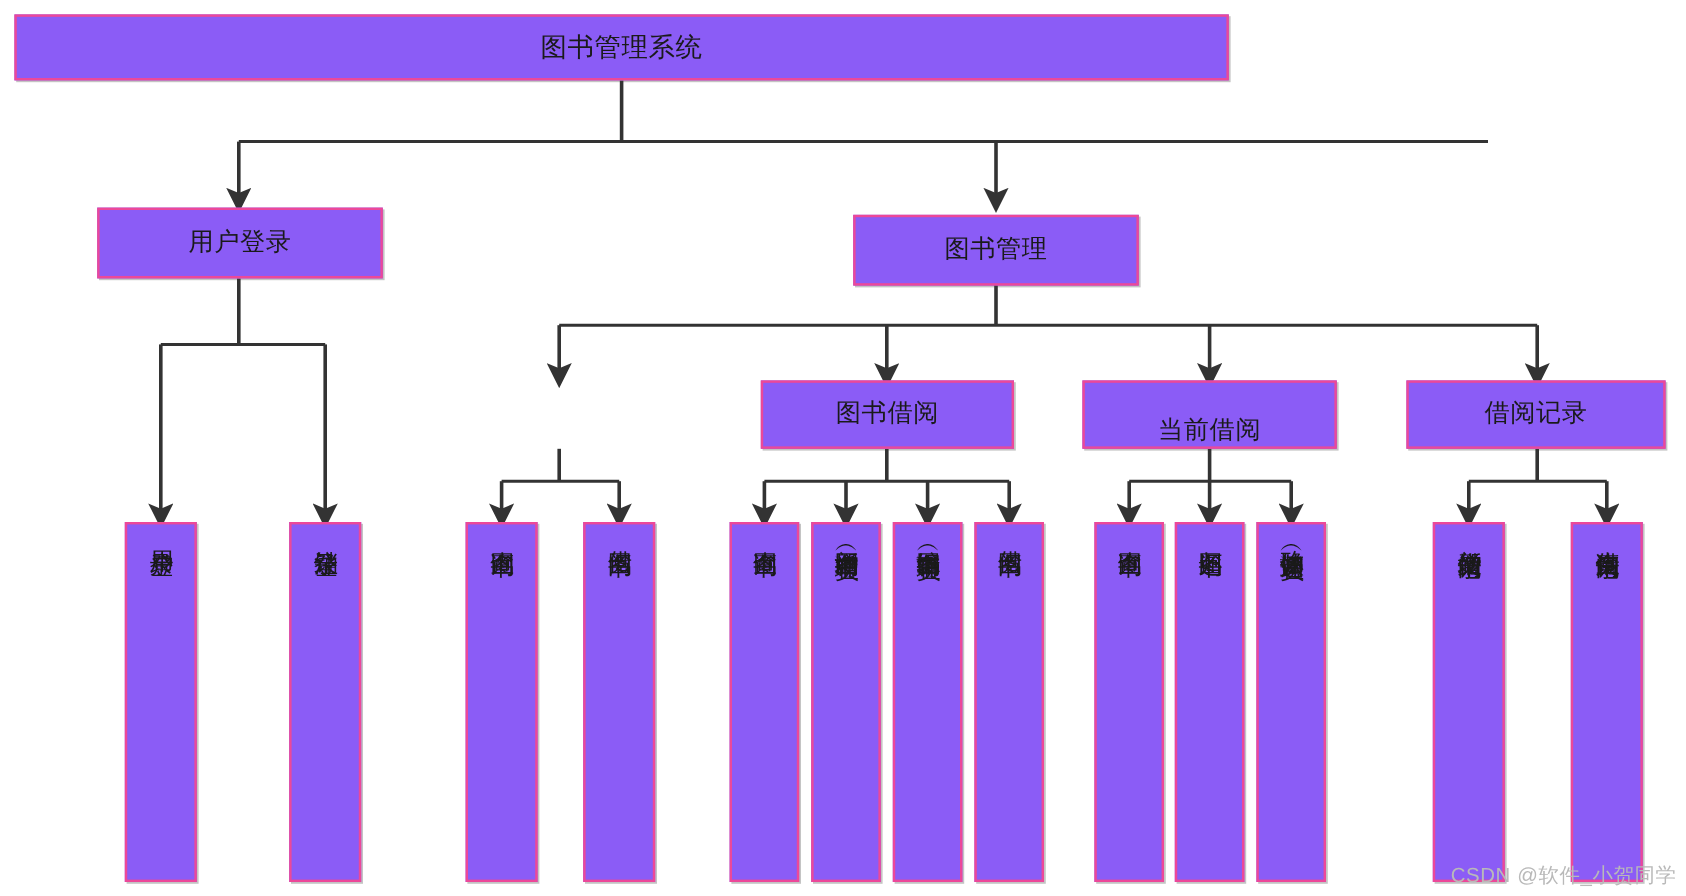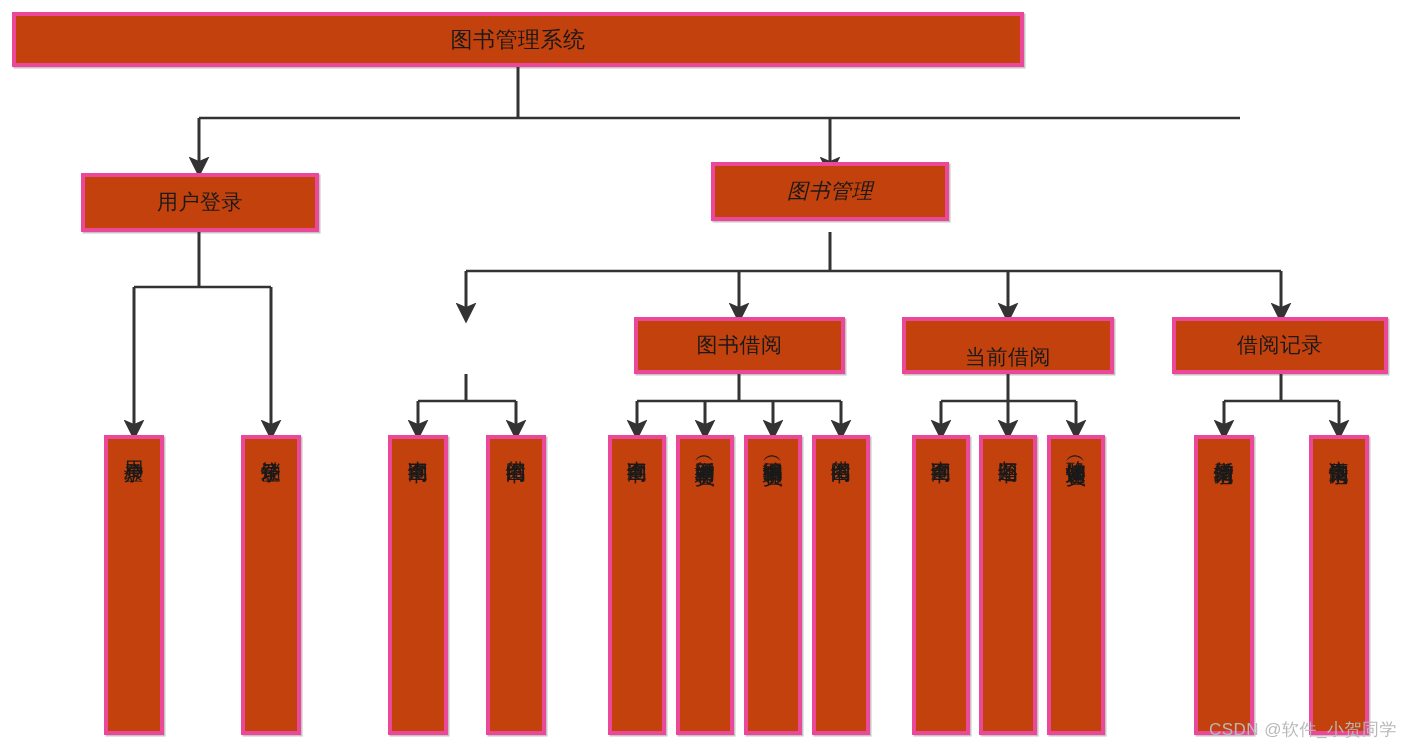--- a/index.html
+++ b/index.html
@@ -21,22 +21,22 @@
     position: absolute;
     left: 0;
     top: 0;
     width: 1405px;
     height: 747px;
     pointer-events: none;
   }
   .node {
     position: absolute;
     box-sizing: border-box;
-    border: 4px solid #ec4899;
-    background: #c2410c;
+    border: 2px solid #ec4899;
+    background: #8b5cf6;
     display: flex;
     align-items: center;
     justify-content: center;
     color: #1a1a1a;
     box-shadow: 1.5px 1.5px 0 rgba(60,60,60,0.30);
   }
   .node-label {
     display: block;
     text-align: center;
     line-height: 1.18;
@@ -130,21 +130,21 @@
     </g>
   </svg>
 
   <div class="node h-node" id="node-root" style="left:12px; top:12px; width:1012px; height:55px;">
     <span class="node-label">图书管理系统</span>
   </div>
 
   <div class="node h-node" style="left:81px; top:173px; width:238px; height:59px;">
     <span class="node-label">用户登录</span>
   </div>
-  <div class="node h-node" style="left:711px; top:162px; width:238px; height:59px;font-style:italic;">
+  <div class="node h-node" style="left:711px; top:179px; width:238px; height:59px;">
     <span class="node-label">图书管理</span>
   </div>
 
   <div class="node h-node" style="left:634px; top:317px; width:211px; height:57px;">
     <span class="node-label">图书借阅</span>
   </div>
   <div class="node h-node" style="left:902px; top:317px; width:212px; height:57px;align-items:flex-end;">
     <span class="node-label">当前借阅</span>
   </div>
   <div class="node h-node" style="left:1172px; top:317px; width:216px; height:57px;">

